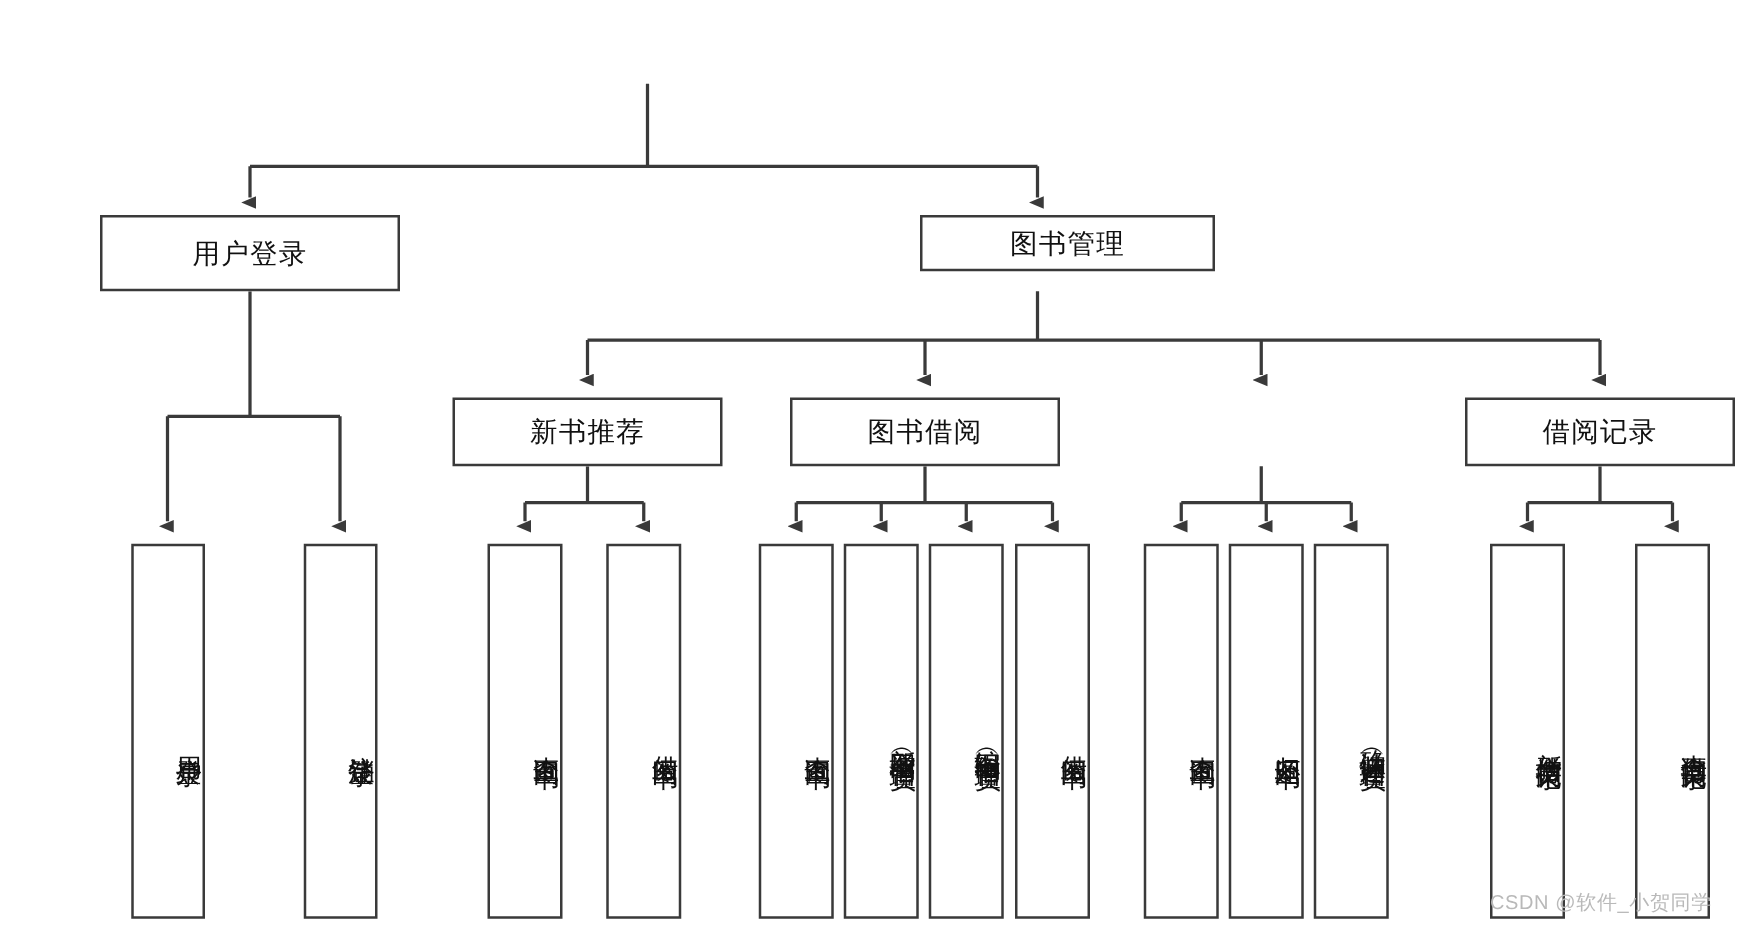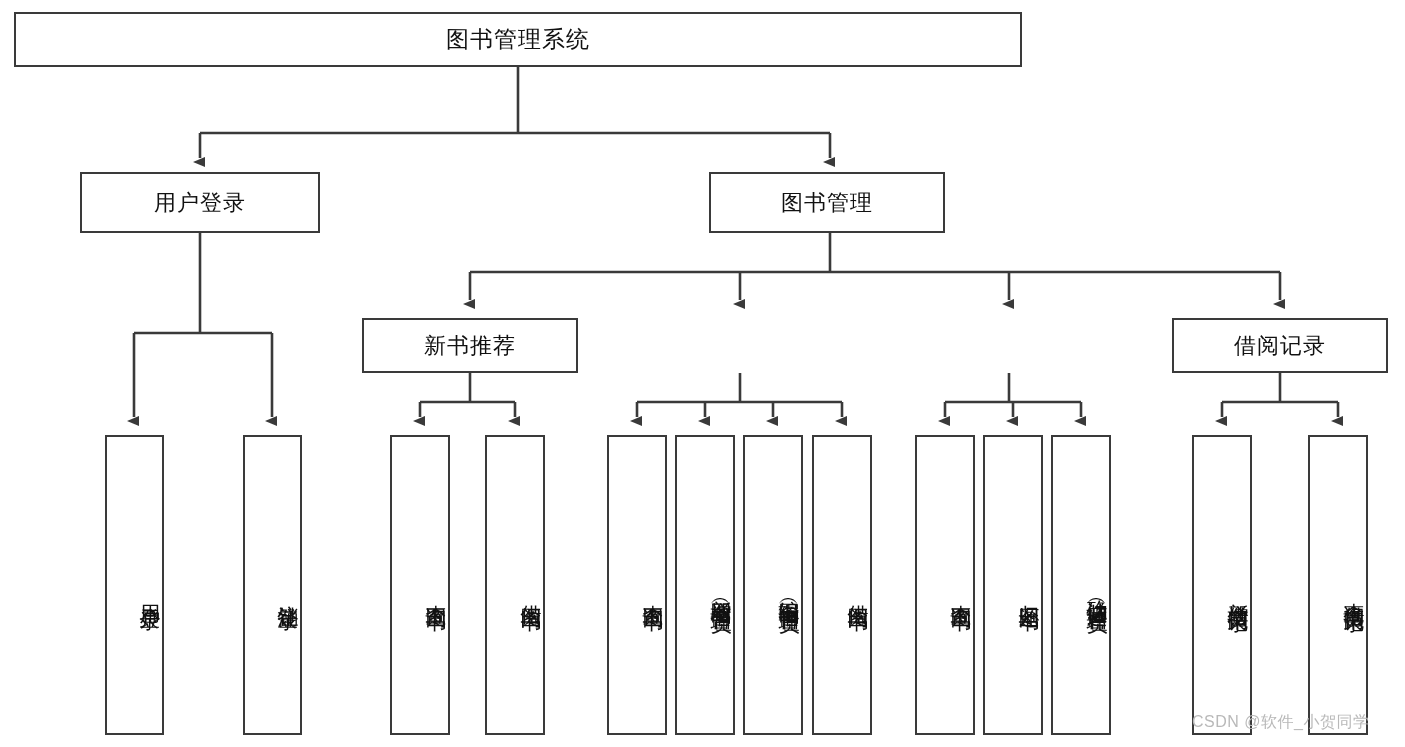--- a/index.html
+++ b/index.html
@@ -115,26 +115,26 @@
       <path d="M 1013 402 L 1013 417" marker-end="url(#arrow)"></path>
       <path d="M 1081 402 L 1081 417" marker-end="url(#arrow)"></path>
 
       <path d="M 1280 373 L 1280 402"></path>
       <path d="M 1222 402 L 1338 402"></path>
       <path d="M 1222 402 L 1222 417" marker-end="url(#arrow)"></path>
       <path d="M 1338 402 L 1338 417" marker-end="url(#arrow)"></path>
     </g>
   </svg>
 
-  <div class="node node-h node-root" style="left:14px; top:12px; width:1008px; height:55px;">图书管理系统</div>
 
   <div class="node node-h" style="left:80px; top:172px; width:240px; height:61px;">用户登录</div>
-  <div class="node node-h" style="left:709px; top:172px; width:236px; height:61px;">图书管理</div>
+  <div class="node node-h" style="left:736px; top:172px; width:236px; height:45px;">图书管理</div>
 
   <div class="node node-h" style="left:362px; top:318px; width:216px; height:55px;">新书推荐</div>
+  <div class="node node-h" style="left:632px; top:318px; width:216px; height:55px;">图书借阅</div>
   <div class="node node-h" style="left:1172px; top:318px; width:216px; height:55px;">借阅记录</div>
 
   <div class="node node-v" style="left:105px; top:435px; width:59px; height:300px;">
     <span class="vtext">用户登录</span>
   </div>
   <div class="node node-v" style="left:243px; top:435px; width:59px; height:300px;">
     <span class="vtext">注销登录</span>
   </div>
 
   <div class="node node-v" style="left:390px; top:435px; width:60px; height:300px;">

